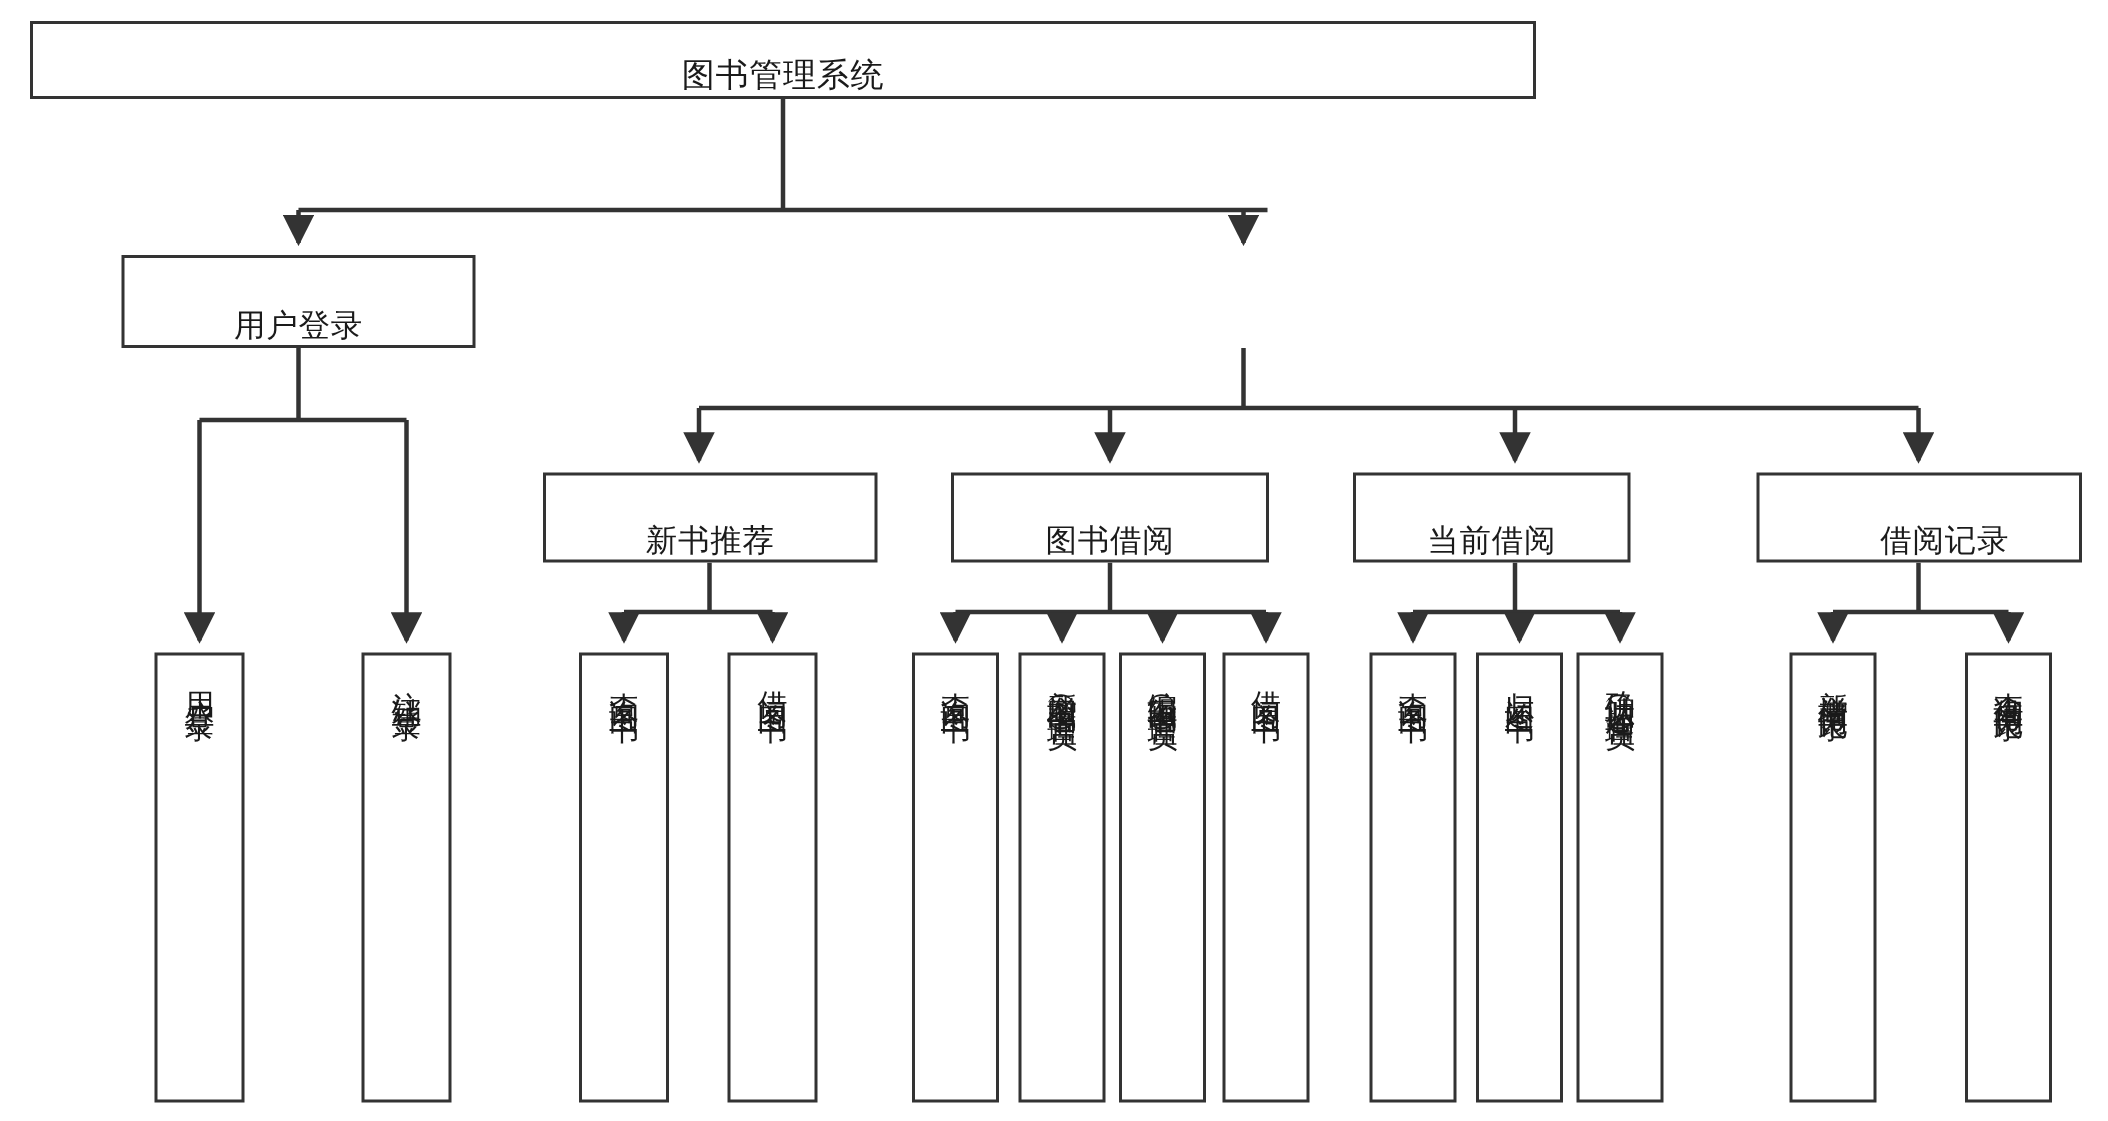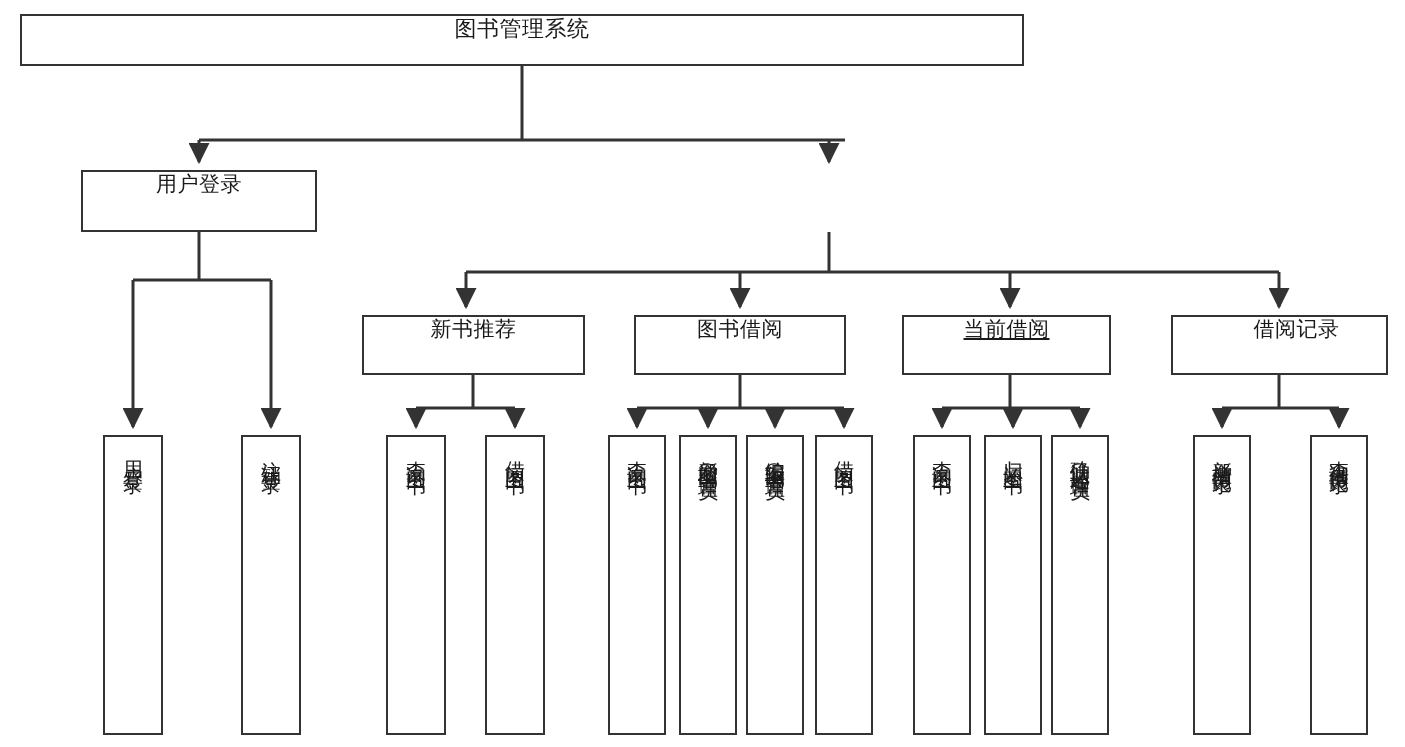--- a/index.html
+++ b/index.html
@@ -25,21 +25,21 @@
     width: 1405px;
     height: 747px;
     pointer-events: none;
   }
   .node {
     position: absolute;
     box-sizing: border-box;
     background: #ffffff;
     border: 2px solid #333333;
     display: flex;
-    align-items: flex-start;
+    align-items: flex-end;
     justify-content: center;
     color: #1a1a1a;
   }
   .node-label {
     display: block;
     text-align: center;
     line-height: 1.18;
     letter-spacing: 0.5px;
   }
   
@@ -140,21 +140,21 @@
   <div class="node h" style="left: 81px; top: 170px; width: 236px; height: 62px; border-color: rgb(51, 51, 51); background: rgb(255, 255, 255); color: rgb(26, 26, 26);">
     <span class="node-label">用户登录</span>
   </div>
 
   <div class="node h" style="left: 362px; top: 315px; width: 223px; height: 60px; border-color: rgb(51, 51, 51); background: rgb(255, 255, 255); color: rgb(26, 26, 26);">
     <span class="node-label">新书推荐</span>
   </div>
   <div class="node h" style="left: 634px; top: 315px; width: 212px; height: 60px; border-color: rgb(51, 51, 51); background: rgb(255, 255, 255); color: rgb(26, 26, 26);">
     <span class="node-label">图书借阅</span>
   </div>
-  <div class="node h" style="left: 902px; top: 315px; width: 209px; height: 60px; border-color: rgb(51, 51, 51); background: rgb(255, 255, 255); color: rgb(26, 26, 26); text-decoration: underline;">
+  <div class="node h" style="left: 902px; top: 315px; width: 185px; height: 60px; border-color: rgb(51, 51, 51); background: rgb(255, 255, 255); color: rgb(26, 26, 26);">
     <span class="node-label">当前借阅</span>
   </div>
   <div class="node h" style="left: 1171px; top: 315px; width: 217px; height: 60px; border-color: rgb(51, 51, 51); background: rgb(255, 255, 255); color: rgb(26, 26, 26); padding-left: 34px;">
     <span class="node-label">借阅记录</span>
   </div>
 
   <div class="node v" style="left: 103px; top: 435px; width: 60px; height: 300px; border-color: rgb(51, 51, 51); background: rgb(255, 255, 255); color: rgb(26, 26, 26);">
     <span class="node-label">用户登录</span>
   </div>
   <div class="node v" style="left: 241px; top: 435px; width: 60px; height: 300px; border-color: rgb(51, 51, 51); background: rgb(255, 255, 255); color: rgb(26, 26, 26);">

